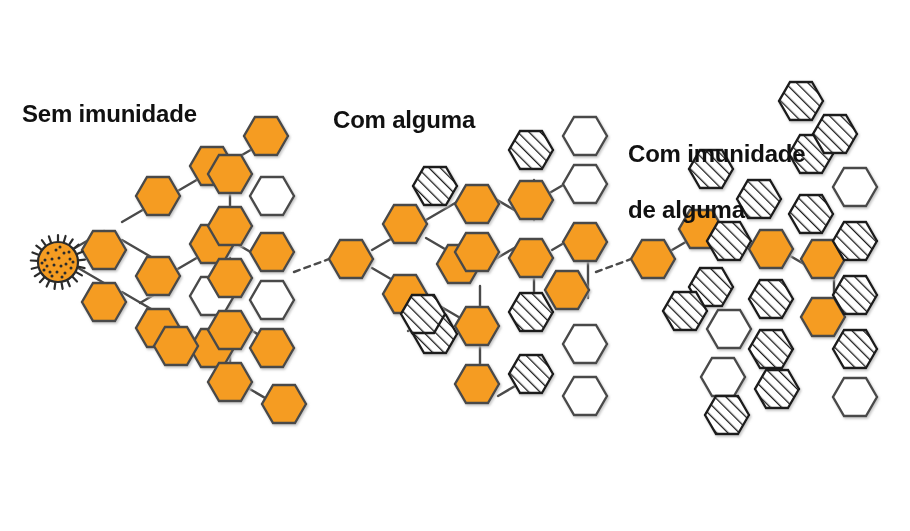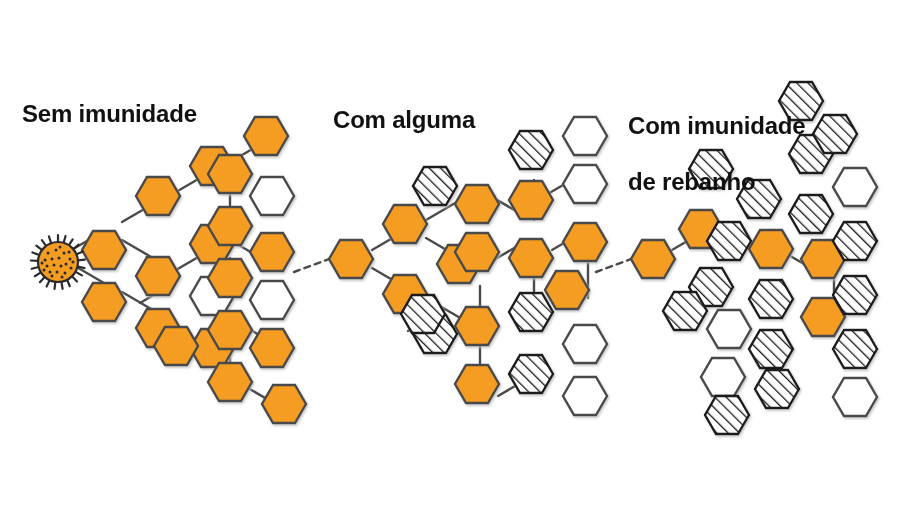--- a/index.html
+++ b/index.html
@@ -15,21 +15,21 @@
     font-weight:bold;
     color:#111111;
     font-size:24px;
     line-height:28px;
     letter-spacing:-0.2px;
     white-space:pre-line;
     user-select:none;
   }
   #title-0{left:22px;top:100px;}
   #title-1{left:333px;top:78px;}
-  #title-2{left:628px;top:84px;}
+  #title-2{left:628px;top:112px;}
   svg{position:absolute;left:0;top:0;}
 </style>
 </head>
 <body>
 
 <div id="stage">
 
   <svg id="diagram" width="910" height="531" viewBox="0 0 910 531" xmlns="http://www.w3.org/2000/svg">
 
     <defs>
@@ -231,16 +231,16 @@
   </svg>
 
   <div class="panel-title" id="title-0">Sem imunidade</div>
 
   <div class="panel-title" id="title-1">
     <div>Com alguma</div>
   </div>
 
   <div class="panel-title" id="title-2">
     <div>Com imunidade</div>
-    <div>de rebanho</div>
+    <div>de alguma</div>
   </div>
 
 </div>
 
 </body></html>

